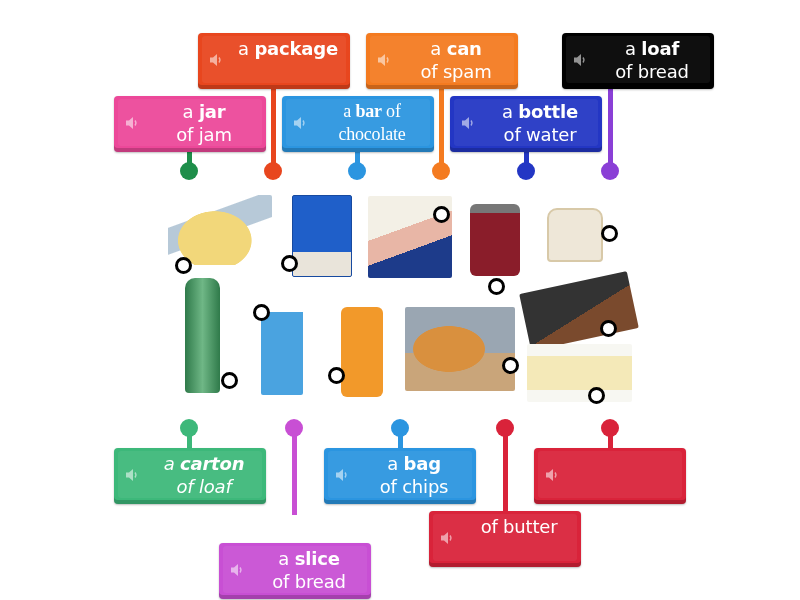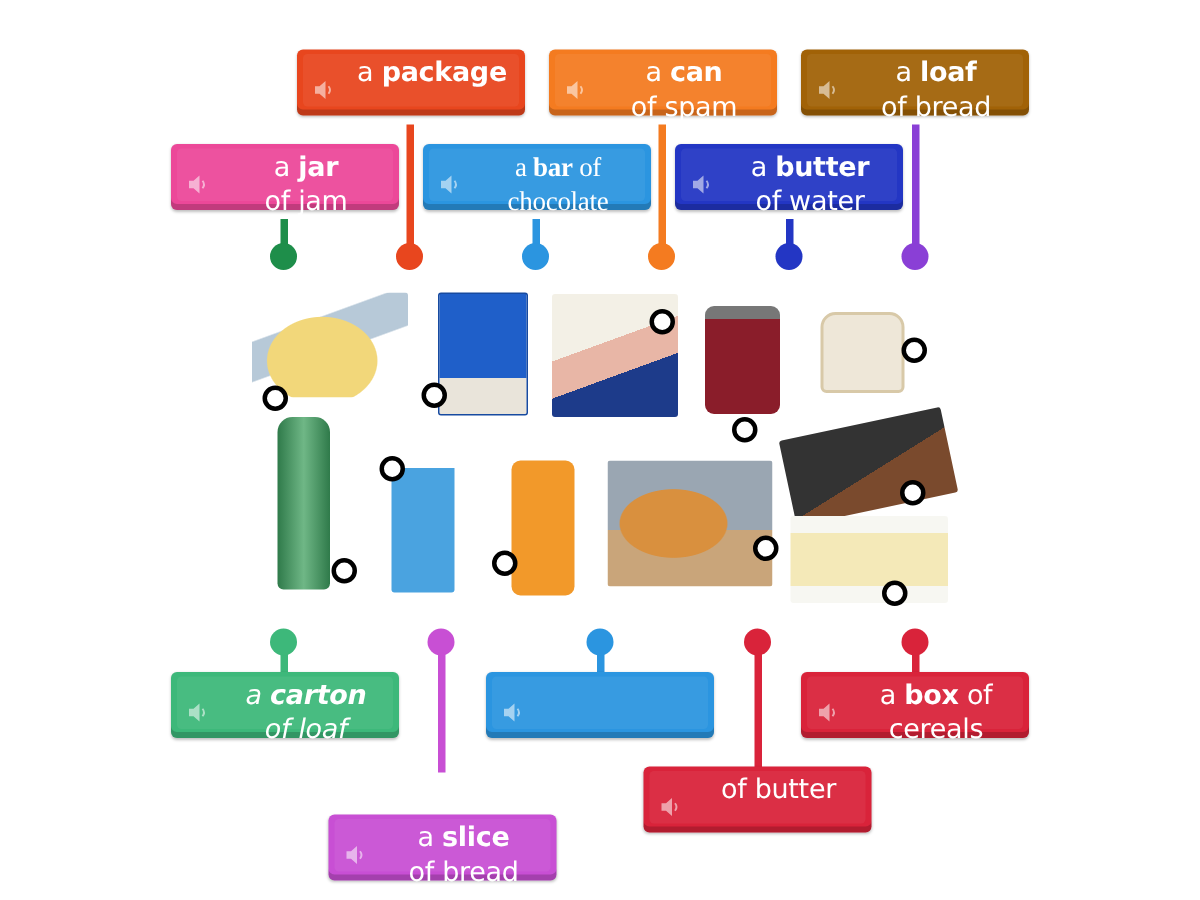--- a/index.html
+++ b/index.html
@@ -1,18 +1,18 @@
 <!DOCTYPE html>
 <html><head>
 <meta charset="utf-8">
 <style>
   html, body { margin:0; padding:0; }
   body { width:800px; height:600px; background:#ffffff; position:relative; overflow:hidden; font-family:"DejaVu Sans", sans-serif; }
   .label {
-    position:absolute; width:152px; height:44px; border-radius:4px;
+    position:absolute; width:152px; height:56px; border-radius:4px;
     box-sizing:border-box; color:#fff; cursor:grab;
     box-shadow: inset 0 -4px 0 rgba(0,0,0,0.18), 0 1px 2px rgba(0,0,0,0.25);
   }
   .label .inner {
     position:absolute; left:4px; right:4px; top:3px; bottom:6px; border-radius:3px;
     background:rgba(255,255,255,0.06);
   }
   .label .speaker {
     position:absolute; left:11px; top:20px; width:14px; height:14px; opacity:0.55;
   }
@@ -75,21 +75,21 @@
       <path d="M1 4.5 h3 l4 -3.5 v12 l-4 -3.5 h-3 z" fill="#fff"></path>
       <path d="M10 4.5 q2 2.5 0 5" stroke="#fff" stroke-width="1.3" fill="none"></path>
     </svg>
     <div class="text">
       <div><span>a </span><b>can</b><span></span></div>
       <div>of spam</div>
     </div>
   </div>
     <div class="stem" style="background: rgb(138, 63, 214); left: 607.5px; top: 83px; height: 88px;"></div>
     <div class="pin" style="background: rgb(138, 63, 214); left: 601px; top: 162px;"></div>
-    <div class="label" style="left: 534px; top: 33px; background: #a16207;">
+    <div class="label" style="left: 562px; top: 33px; background: #000000;">
     <div class="inner"></div>
     <svg class="speaker" viewBox="0 0 14 14">
       <path d="M1 4.5 h3 l4 -3.5 v12 l-4 -3.5 h-3 z" fill="#fff"></path>
       <path d="M10 4.5 q2 2.5 0 5" stroke="#fff" stroke-width="1.3" fill="none"></path>
     </svg>
     <div class="text">
       <div><span>a </span><b>loaf</b><span></span></div>
       <div>of bread</div>
     </div>
   </div>
@@ -121,21 +121,21 @@
   </div>
     <div class="stem" style="background: rgb(35, 54, 196); left: 523.5px; top: 146px; height: 25px;"></div>
     <div class="pin" style="background: rgb(35, 54, 196); left: 517px; top: 162px;"></div>
     <div class="label" style="left: 450px; top: 96px; background: rgb(35, 54, 196);">
     <div class="inner"></div>
     <svg class="speaker" viewBox="0 0 14 14">
       <path d="M1 4.5 h3 l4 -3.5 v12 l-4 -3.5 h-3 z" fill="#fff"></path>
       <path d="M10 4.5 q2 2.5 0 5" stroke="#fff" stroke-width="1.3" fill="none"></path>
     </svg>
     <div class="text">
-      <div><span>a </span><b>butter</b><span></span></div>
+      <div><span>a </span><b>bottle</b><span></span></div>
       <div>of water</div>
     </div>
   </div>
     <div class="stem" style="background: rgb(61, 184, 122); left: 186.5px; top: 428px; height: 24px;"></div>
     <div class="pin" style="background: rgb(61, 184, 122); left: 180px; top: 419px;"></div>
     <div class="label" style="left: 114px; top: 448px; background: rgb(61, 184, 122); font-style: italic;">
     <div class="inner"></div>
     <svg class="speaker" viewBox="0 0 14 14">
       <path d="M1 4.5 h3 l4 -3.5 v12 l-4 -3.5 h-3 z" fill="#fff"></path>
       <path d="M10 4.5 q2 2.5 0 5" stroke="#fff" stroke-width="1.3" fill="none"></path>
@@ -146,33 +146,33 @@
     </div>
   </div>
     <div class="stem" style="background: rgb(43, 149, 224); left: 397.5px; top: 428px; height: 24px;"></div>
     <div class="pin" style="background: rgb(43, 149, 224); left: 391px; top: 419px;"></div>
     <div class="label" style="left: 324px; top: 448px; background: rgb(43, 149, 224);">
     <div class="inner"></div>
     <svg class="speaker" viewBox="0 0 14 14">
       <path d="M1 4.5 h3 l4 -3.5 v12 l-4 -3.5 h-3 z" fill="#fff"></path>
       <path d="M10 4.5 q2 2.5 0 5" stroke="#fff" stroke-width="1.3" fill="none"></path>
     </svg>
+    <div class="text">
+      <div><span>a </span><b>bag</b><span></span></div>
+      <div>of chips</div>
+    </div>
   </div>
     <div class="stem" style="background: rgb(217, 35, 58); left: 607.5px; top: 428px; height: 24px;"></div>
     <div class="pin" style="background: rgb(217, 35, 58); left: 601px; top: 419px;"></div>
     <div class="label" style="left: 534px; top: 448px; background: rgb(217, 35, 58);">
     <div class="inner"></div>
     <svg class="speaker" viewBox="0 0 14 14">
       <path d="M1 4.5 h3 l4 -3.5 v12 l-4 -3.5 h-3 z" fill="#fff"></path>
       <path d="M10 4.5 q2 2.5 0 5" stroke="#fff" stroke-width="1.3" fill="none"></path>
     </svg>
-    <div class="text">
-      <div><span>a </span><b>box</b><span> of</span></div>
-      <div>cereals</div>
-    </div>
   </div>
     <div class="stem" style="background: rgb(200, 79, 212); left: 291.5px; top: 428px; height: 87px;"></div>
     <div class="pin" style="background: rgb(200, 79, 212); left: 285px; top: 419px;"></div>
     <div class="label" style="left: 219px; top: 511px; background: rgb(200, 79, 212); margin-top: 32px;">
     <div class="inner"></div>
     <svg class="speaker" viewBox="0 0 14 14">
       <path d="M1 4.5 h3 l4 -3.5 v12 l-4 -3.5 h-3 z" fill="#fff"></path>
       <path d="M10 4.5 q2 2.5 0 5" stroke="#fff" stroke-width="1.3" fill="none"></path>
     </svg>
     <div class="text">

